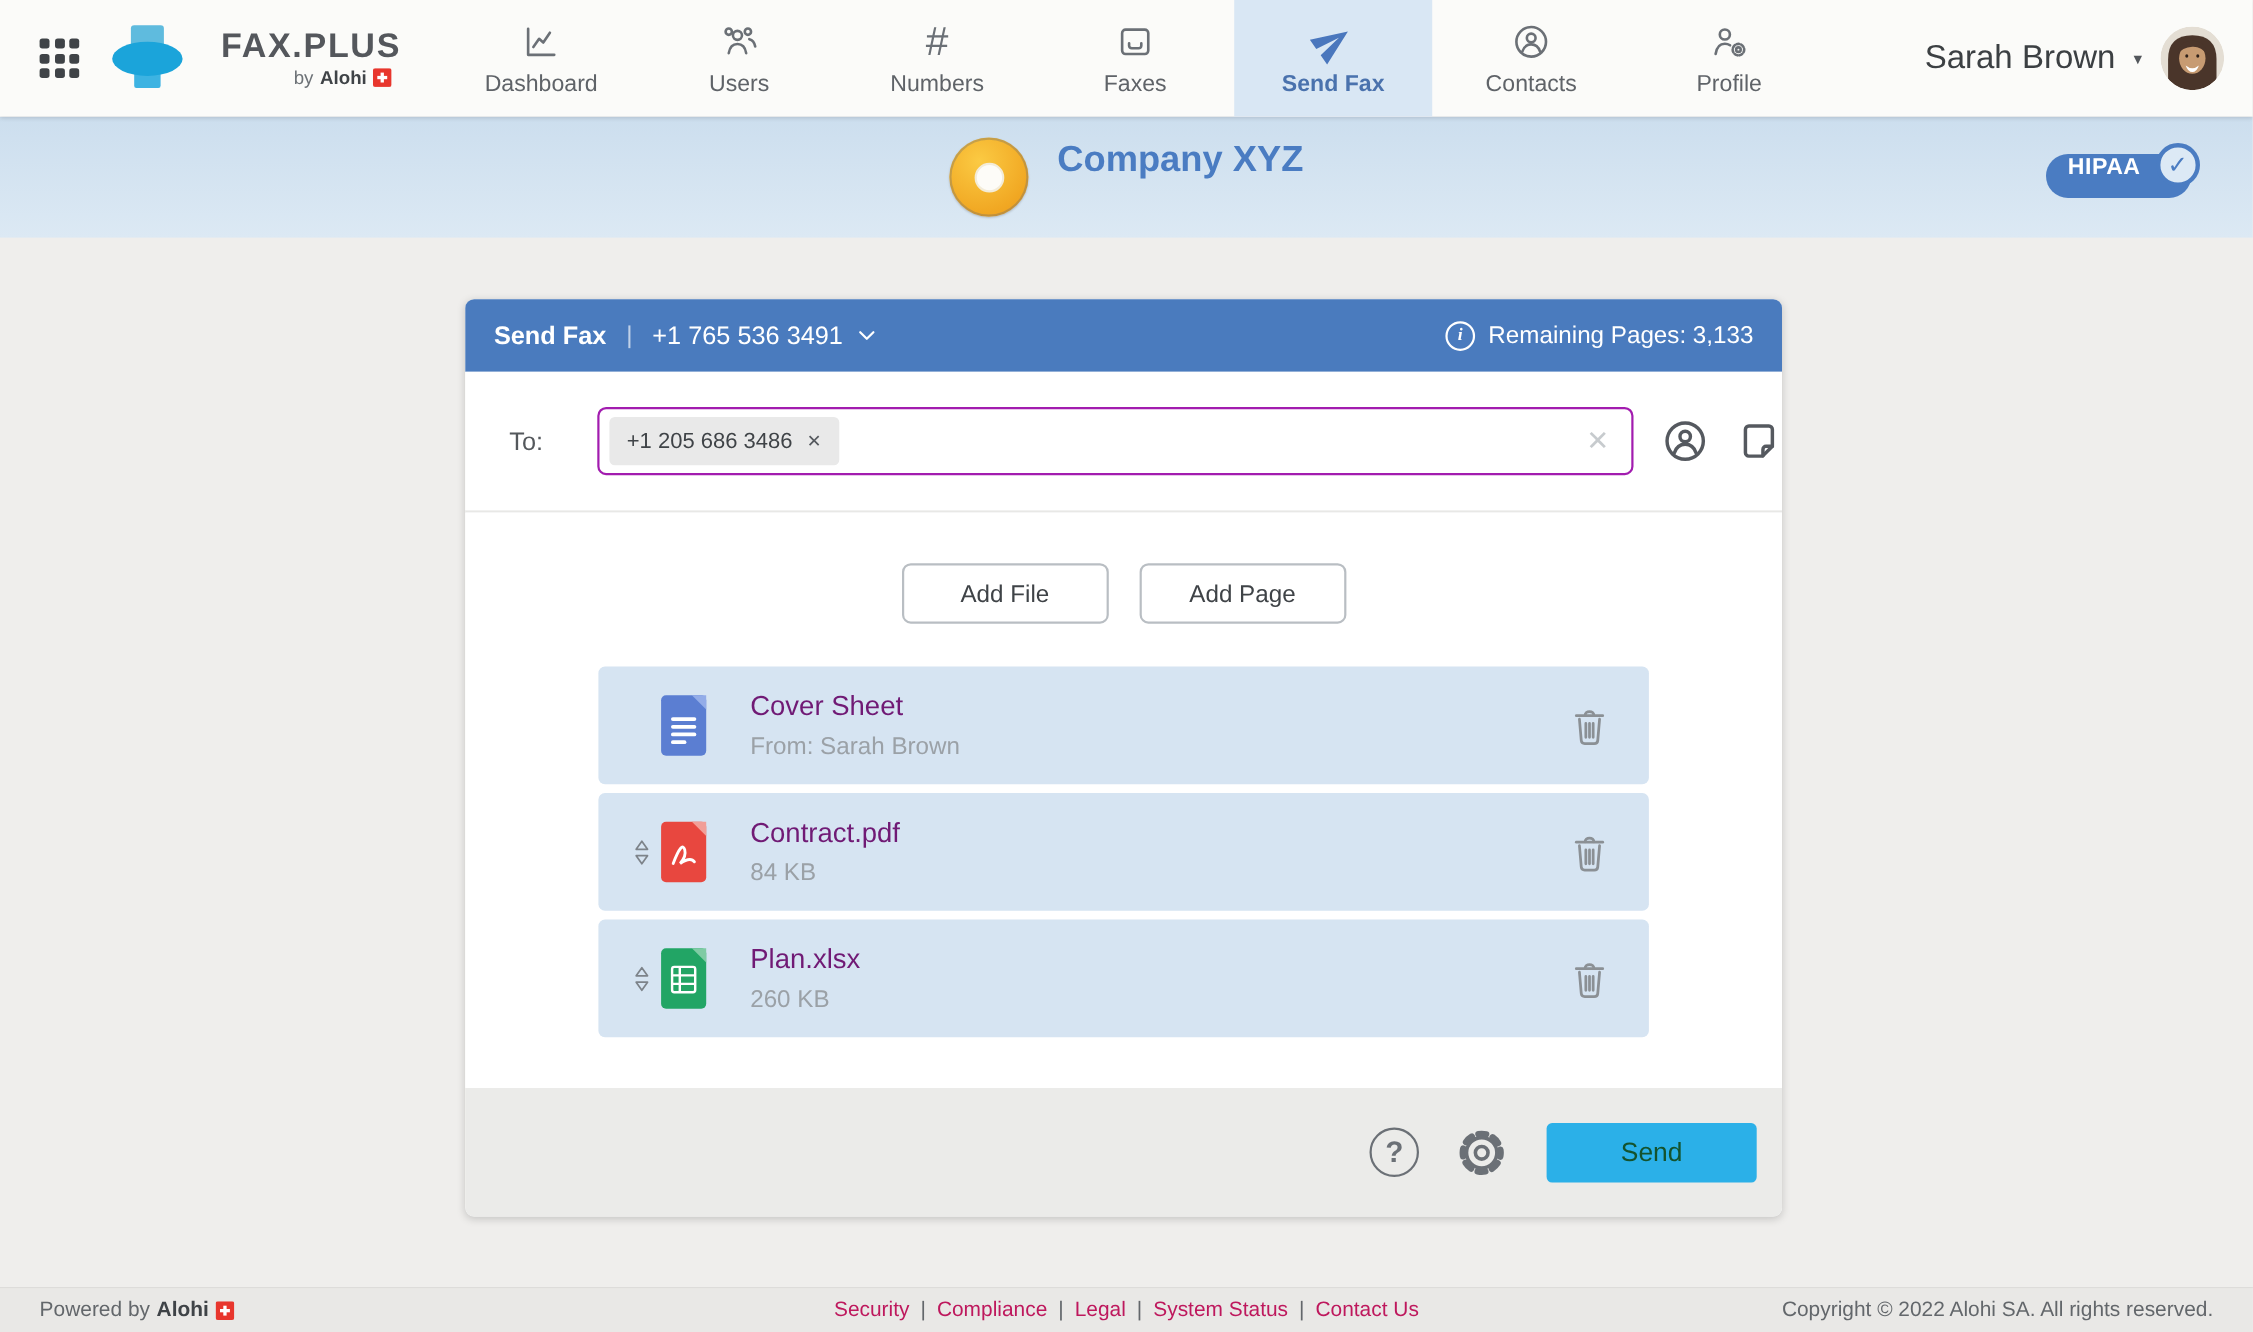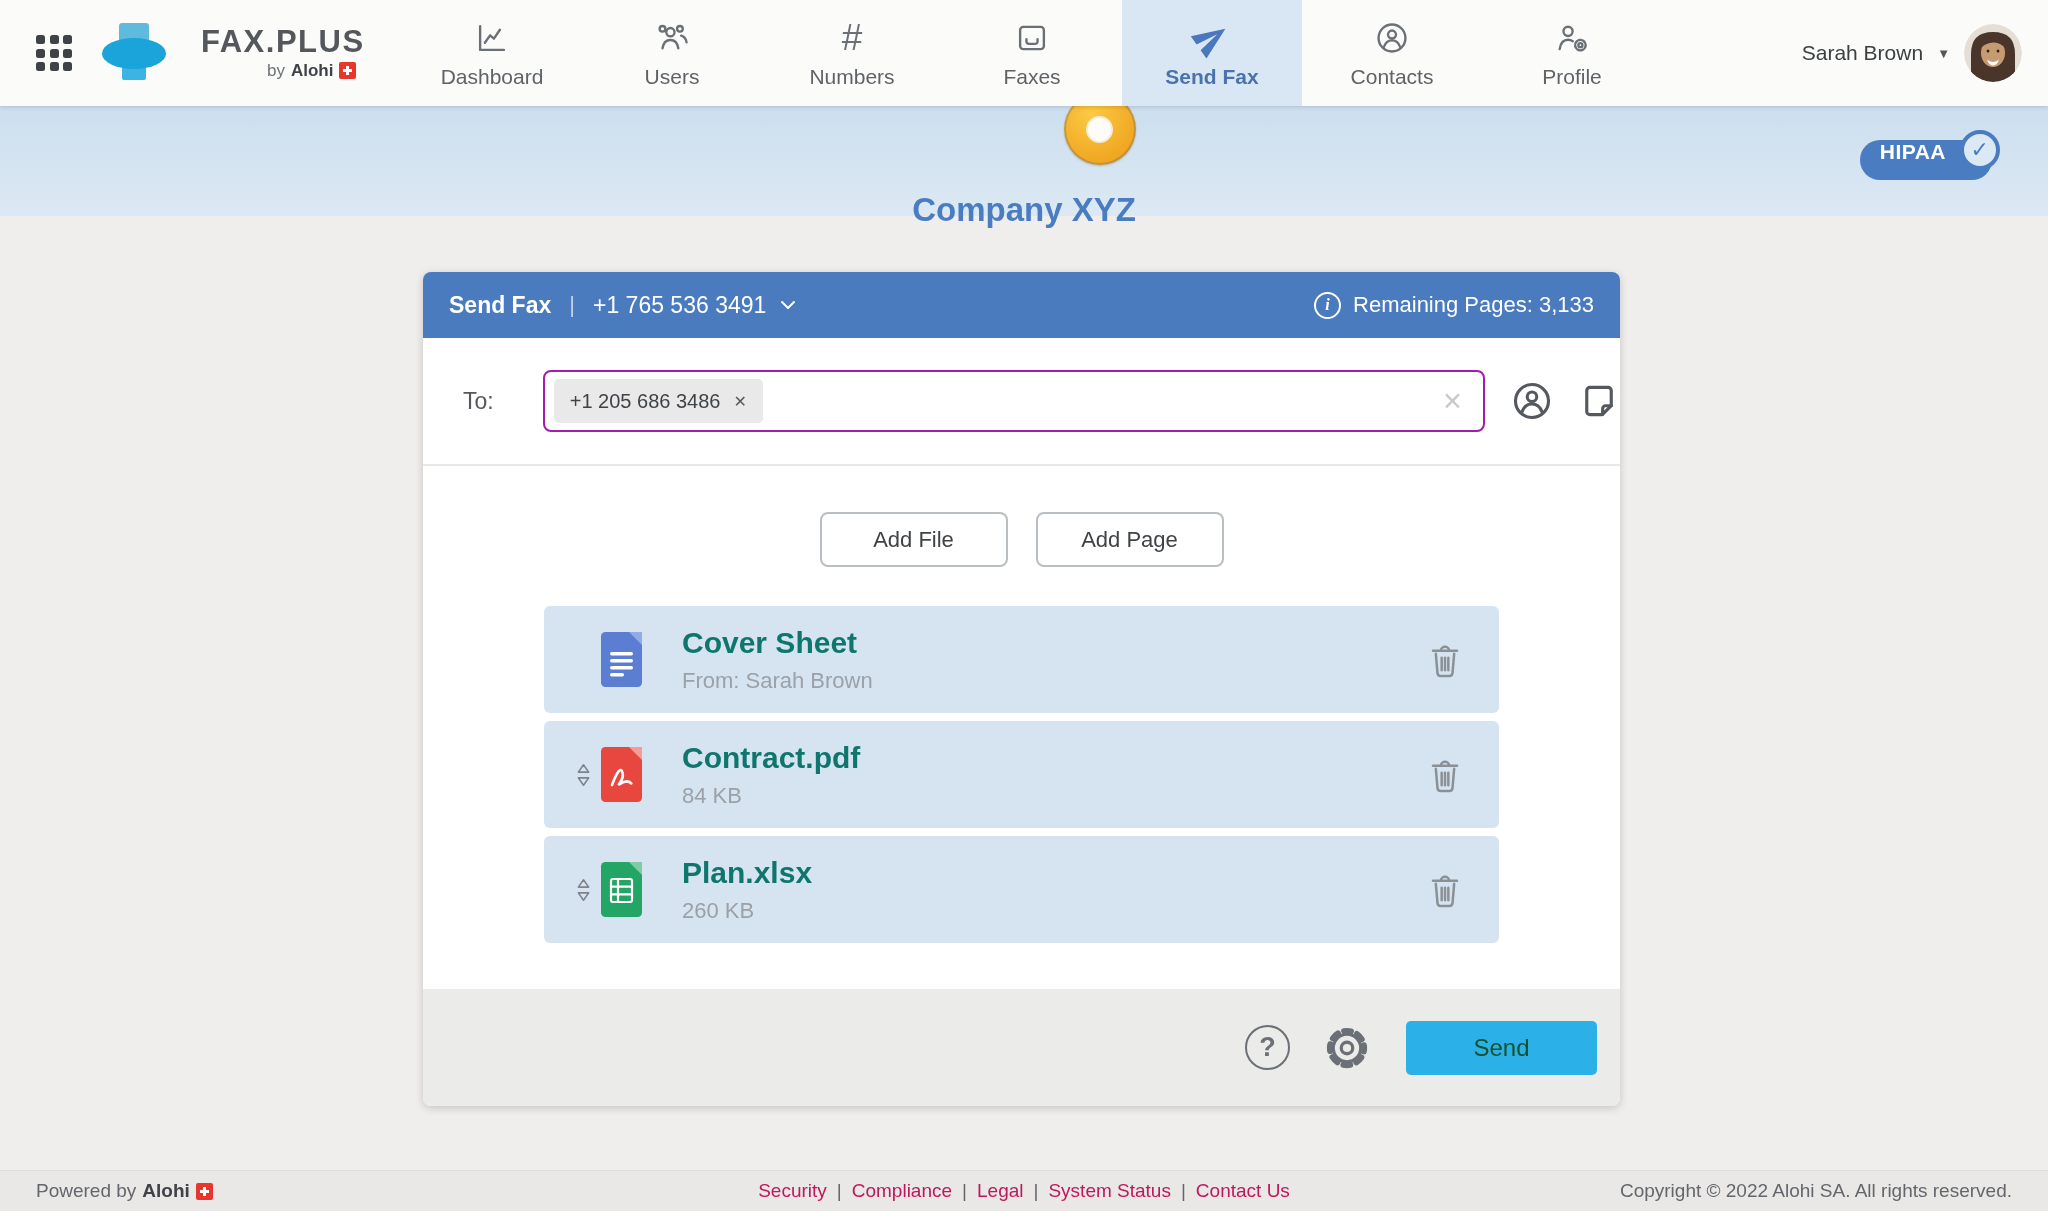--- a/index.html
+++ b/index.html
@@ -25,28 +25,28 @@
   .flag { display:inline-block; width:17px; height:17px; border-radius:2px;
     background:linear-gradient(#fff,#fff) center/9px 3px no-repeat,
                linear-gradient(#fff,#fff) center/3px 9px no-repeat,#e8362d; }
   .tabs { position:absolute; left:402px; top:0; height:106px; display:flex; }
   .tab { width:180px; height:106px; display:flex; flex-direction:column; align-items:center;
     justify-content:center; gap:7px; cursor:pointer; color:#5f6368; font-size:21px; }
   .tab .ic { height:40px; display:flex; align-items:center; justify-content:center; }
   .tab.active { background:#d9e7f4; color:#4a72ad; font-weight:700; }
   .hash { font-size:37px; font-weight:400; color:#6b7076; line-height:38px; }
   .nav-right { position:absolute; right:26px; top:0; height:106px; display:flex; align-items:center; gap:14px; }
-  .user-name { font-size:21px; color:#3c4043; }
+  .user-name { font-size:30px; color:#3c4043; }
   .caret { font-size:13px; color:#53575c; }
   .avatar { width:58px; height:58px; border-radius:50%; overflow:hidden; cursor:pointer; }
 
   
   .band { position:relative; height:110px; background:linear-gradient(180deg,#ccdeee,#dce9f4);
     display:flex; align-items:center; justify-content:center; }
-  .company { display:flex; align-items:flex-end; gap:26px;flex-direction:column; }
+  .company { display:flex; align-items:flex-start; gap:26px; }
   .company-logo { position:relative; width:72px; height:72px; border-radius:50%;
     background:radial-gradient(circle at 38% 30%, #fbca43, #f1a823 68%, #e9991b);
     box-shadow:inset 0 0 0 2px rgba(110,110,110,.35), 0 1px 2px rgba(0,0,0,.2); }
   .company-logo i { position:absolute; left:50%; top:50%; width:27px; height:27px; margin:-13.5px 0 0 -13.5px;
     background:#fdfcf8; border:2px solid #f3ecd9; border-radius:50%; }
   .company-name { font-size:33px; font-weight:600; color:#4a7cc2; }
   .hipaa { position:absolute; right:56px; top:34px; height:40px; background:#4a7cc2; color:#fff;
     border-radius:20px; display:flex; align-items:center; padding:0 46px 16px 20px;
     font-size:21px; font-weight:800; letter-spacing:.5px; }
   .hipaa .seal { position:absolute; right:-8px; top:-10px; width:40px; height:40px; border-radius:50%;
@@ -82,21 +82,21 @@
   .content { padding-top:46px; padding-bottom:46px; background:#fff; }
   .addrow { display:flex; justify-content:center; gap:28px; }
   .btn-outline { width:188px; height:55px; background:#fff; border:2px solid #b9bec3; border-radius:8px;
     font-size:22px; color:#3f4347; display:flex; align-items:center; justify-content:center; cursor:pointer; }
   .rows { margin-top:39px; display:flex; flex-direction:column; align-items:center; gap:8px; }
   .frow { position:relative; width:955px; height:107px; background:#d6e4f2; border-radius:6px;
     display:flex; align-items:center; }
   .handle { position:absolute; left:32px; top:50%; transform:translateY(-50%); cursor:grab; }
   .ficon { margin-left:57px; }
   .ftext { margin-left:40px; display:flex; flex-direction:column; gap:8px; }
-  .fname { font-size:30px; font-weight:700; color:#0f766e; }
+  .fname { font-size:25px; font-weight:400; color:#701a75; }
   .fmeta { font-size:22px; color:#9ba1a7; }
   .trash { position:absolute; right:34px; top:50%; transform:translateY(-50%); cursor:pointer; }
 
   .actionbar { height:117px; background:#ebebe9; border-radius:0 0 8px 8px; display:flex;
     align-items:center; justify-content:flex-end; padding-right:23px; gap:34px; }
   .help-ic { width:45px; height:45px; border:2.6px solid #6b7076; border-radius:50%; color:#6b7076;
     font-size:27px; font-weight:600; display:flex; align-items:center; justify-content:center; cursor:pointer; }
   .gear-ic { cursor:pointer; }
   .send-btn { width:191px; height:54px; background:#2bb0e8; border:none; border-radius:5px;
     color:#14532d; font-size:24px; font-family:inherit; cursor:pointer; margin-left:2px; }

